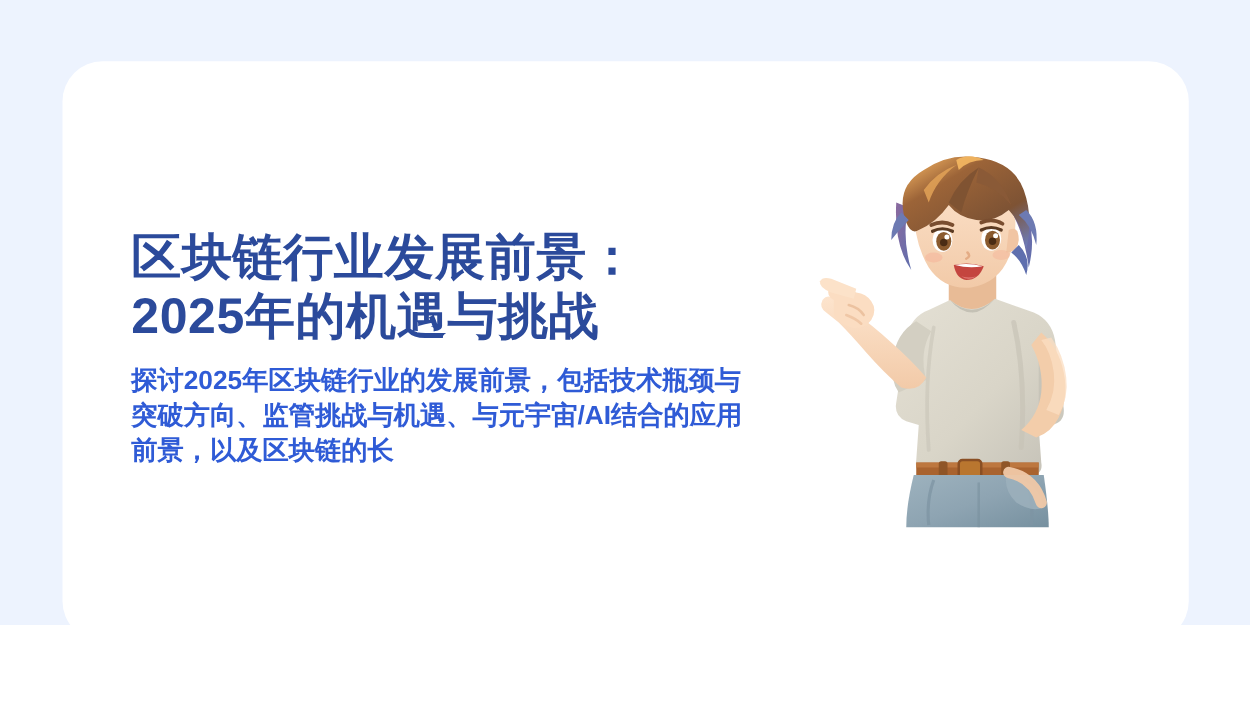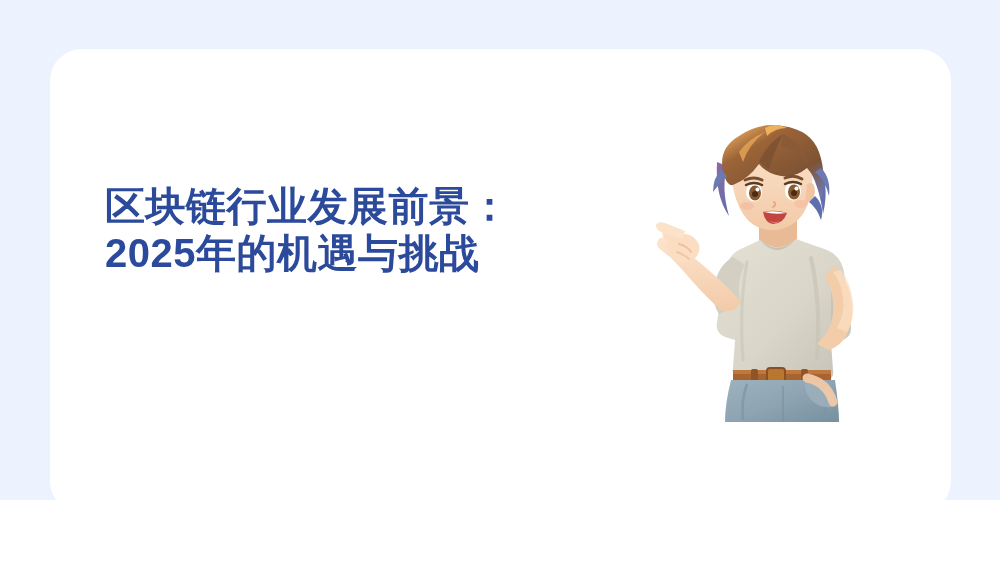--- a/index.html
+++ b/index.html
@@ -71,20 +71,21 @@
 </head>
 <body>
 
 <div class="slide">
 
   <div class="card"></div>
 
   <div class="text-block">
     <h1 class="title">区块链行业发展前景：
 2025年的机遇与挑战</h1>
+    <p class="subtitle">探讨2025年区块链行业的发展前景，包括技术瓶颈与突破方向、监管挑战与机遇、与元宇宙/AI结合的应用前景，以及区块链的长</p>
   </div>
 
   <div class="character">
     <svg viewBox="0 0 250 300" xmlns="http://www.w3.org/2000/svg" aria-hidden="true">
       <defs>
         <linearGradient id="shirtGrad" x1="0" y1="0" x2="1" y2="1">
           <stop offset="0%" stop-color="#e4e0d4"></stop>
           <stop offset="55%" stop-color="#d9d5c8"></stop>
           <stop offset="100%" stop-color="#c3c0b6"></stop>
         </linearGradient>

